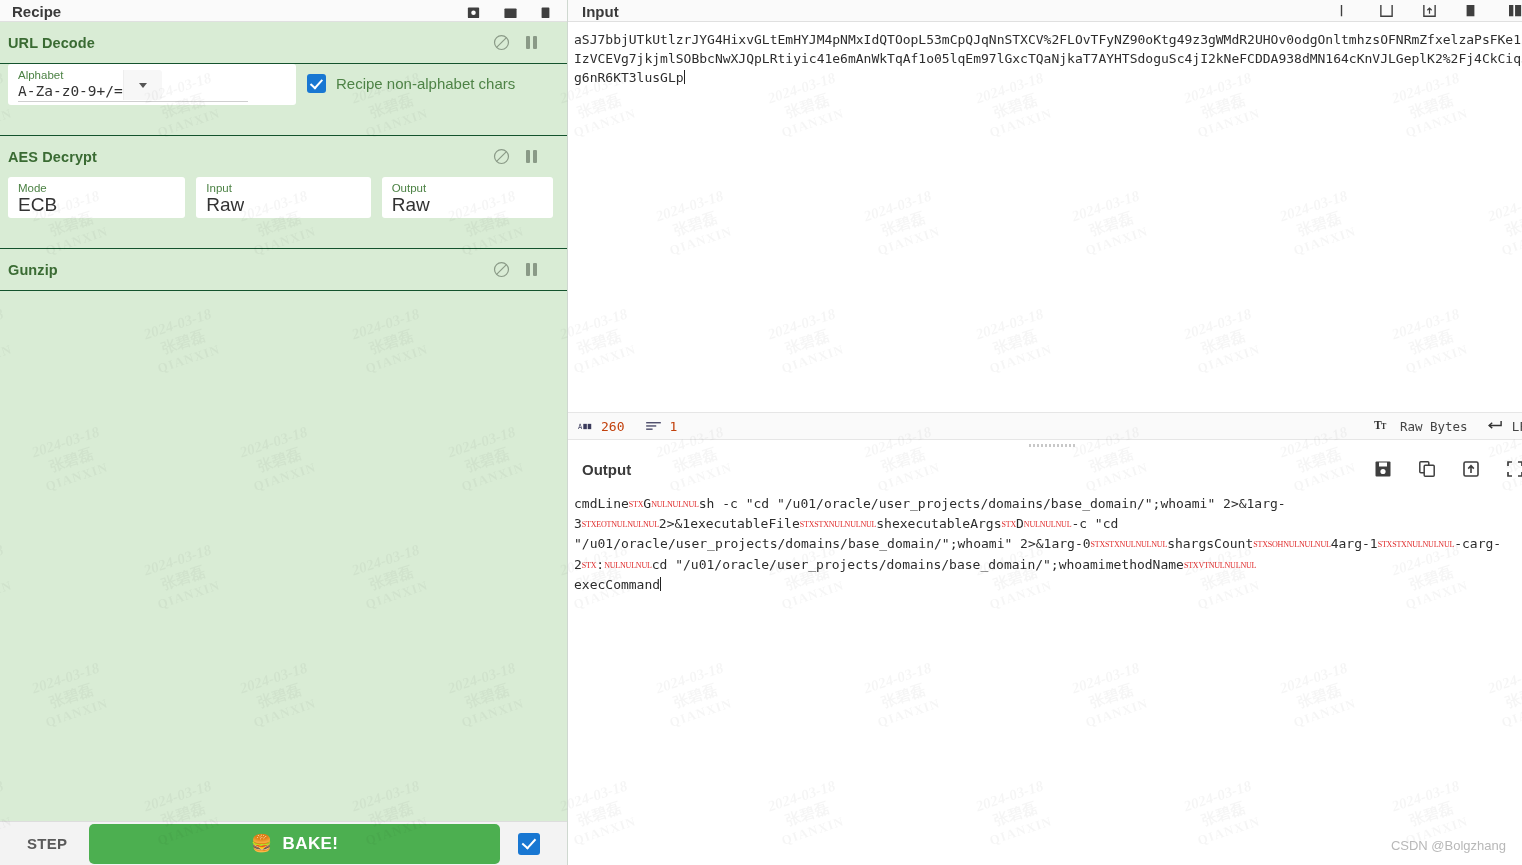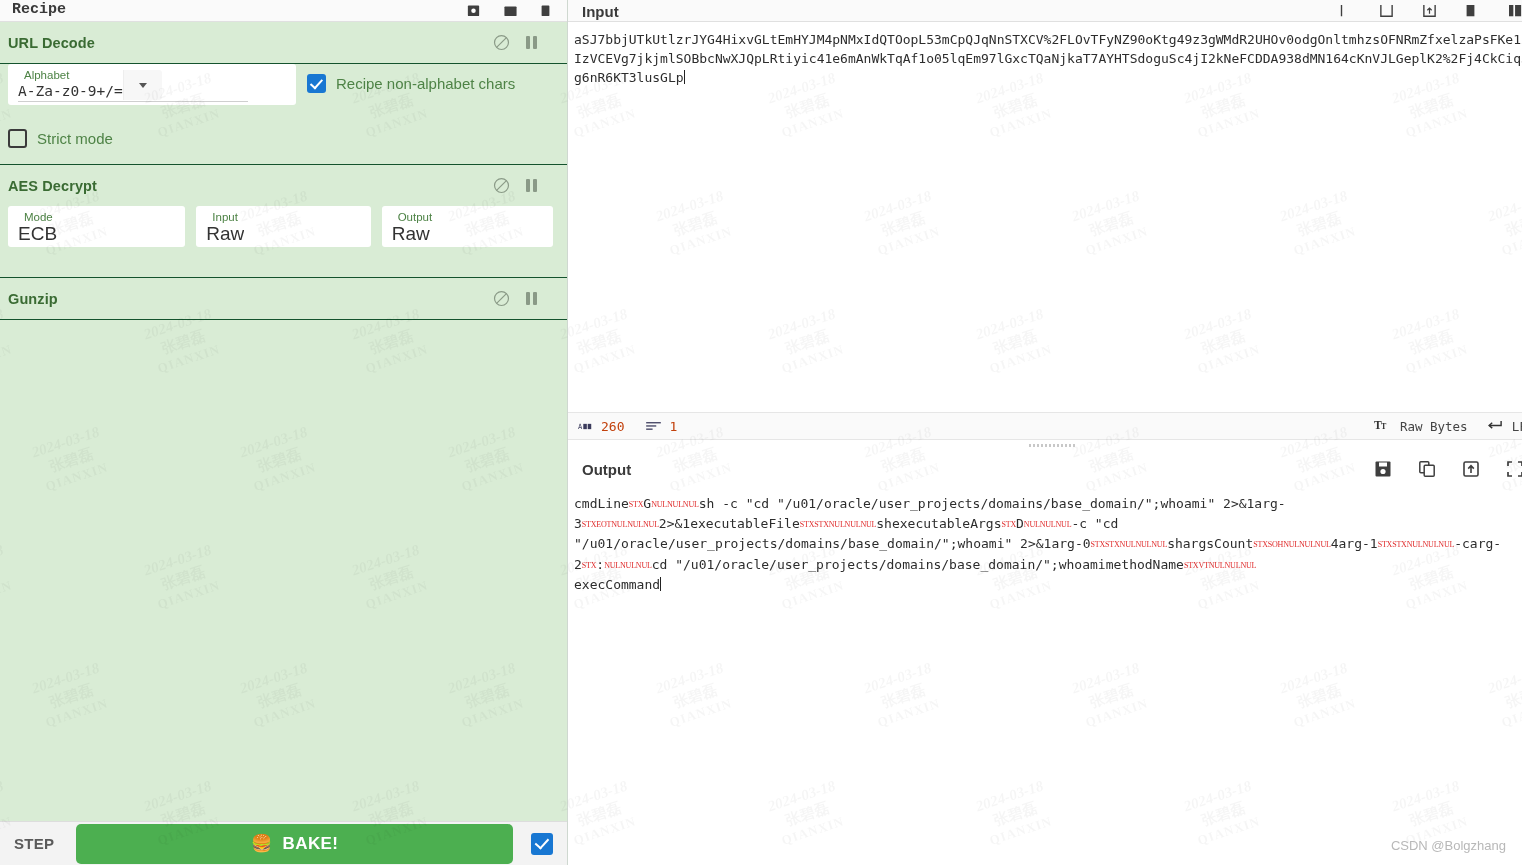--- a/index.html
+++ b/index.html
@@ -9,62 +9,62 @@
     font-family:"Liberation Sans", sans-serif;
     font-size:13px;color:#333;
   }
   .app{position:absolute;inset:0;display:flex;}
 
   
   .recipe-pane{width:568px;height:865px;position:relative;
     background:#d9ecd5;display:flex;flex-direction:column;
     border-right:1px solid #cfd8d0;box-sizing:border-box;}
   .pane-title-bar{height:22px;background:#fafafa;border-bottom:1px solid #e0e0e0;
-    display:flex;align-items:center;padding:0 12px 2px 12px;box-sizing:border-box;
-    position:relative;flex:none;font-family:Liberation Mono, monospace;}
+    display:flex;align-items:flex-end;padding:0 12px 2px 12px;box-sizing:border-box;
+    position:relative;flex:none;}
   .pane-title{font-size:15px;font-weight:bold;color:#3a3a3a;line-height:14px;}
   .pane-title-icons{margin-left:auto;display:flex;gap:22px;align-items:flex-end;padding-bottom:1px;}
   .ticon{width:15px;height:13px;display:block;overflow:hidden;}
   .ticon svg{display:block}
 
   .recipe-list{flex:1;overflow:hidden;position:relative;}
   .op{border-bottom:1px solid #14532d;position:relative;padding:0 0 0 0;}
   .op-head{display:flex;align-items:center;padding:12px 10px 12px 8px;}
   .op-name{font-size:14.5px;font-weight:bold;color:#3a6b33;letter-spacing:.1px;}
   .op-icons{margin-left:auto;display:flex;align-items:center;gap:16px;padding-right:20px;}
   .icon-disable{width:17px;height:17px;color:#8a9a87;}
   .icon-pause{display:flex;gap:3px;}
   .icon-pause i{display:block;width:4px;height:13px;background:#8a9a87;border-radius:1px;}
   .op-body{padding:0 14px 16px 8px;}
 
   .field-row{display:flex;gap:11px;margin-bottom:14px;align-items:flex-start;}
   .field{background:#fff;border-radius:3px;position:relative;
     padding:6px 8px 5px 10px;box-sizing:border-box;display:flex;align-items:flex-end;}
-  .field .lbl{position:absolute;top:5px;left:16px;font-size:11.5px;color:#4c8244;}
+  .field .lbl{position:absolute;top:5px;left:10px;font-size:11.5px;color:#4c8244;}
   .field .val{font-family:"DejaVu Sans Mono", monospace;font-size:14.5px;color:#333;
     margin-top:14px;line-height:17px;white-space:nowrap;overflow:hidden;}
   .field.plain .val{font-family:"Liberation Sans",sans-serif;font-size:19px;}
   .field .suffix{margin-left:auto;font-size:14px;color:#333;display:flex;align-items:center;
     gap:4px;margin-top:14px;white-space:nowrap;}
   .caret{width:0;height:0;border-left:4px solid transparent;border-right:4px solid transparent;
     border-top:5px solid #555;display:inline-block;}
   .field-underline{position:absolute;left:10px;right:10px;bottom:3px;height:1px;background:#cfcfcf;}
   .dropdown-btn{width:38px;background:#f7f7f7;border-left:1px solid #eee;border-radius:0 3px 3px 0;
     display:flex;align-items:center;justify-content:center;align-self:stretch;}
 
   .cb-row{display:flex;align-items:center;gap:10px;}
   .cb{width:19px;height:19px;border-radius:3px;flex:none;box-sizing:border-box;}
   .cb.on{background:#1877d2;display:flex;align-items:center;justify-content:center;}
   .cb.on:after{content:"";width:5px;height:10px;border:solid #fff;border-width:0 2px 2px 0;
     transform:rotate(42deg) translate(-1px,-1px);}
   .cb.off{border:2px solid #3b3b3b;background:transparent;}
   .cb-label{font-size:15px;color:#4e8346;}
 
   .bake-bar{height:44px;flex:none;background:#f3f3f3;border-top:1px solid #ddd;
-    display:flex;align-items:center;padding:0 14px;gap:12px;box-sizing:border-box;position:relative;}
+    display:flex;align-items:center;padding:0 27px;gap:12px;box-sizing:border-box;position:relative;}
   .step-btn{font-size:15px;font-weight:bold;color:#5a5a5a;letter-spacing:.3px;}
   .bake-btn{flex:1;height:40px;background:#4caf50;border-radius:5px;display:flex;
     align-items:center;justify-content:center;gap:10px;color:#fff;font-size:17px;font-weight:bold;
     letter-spacing:.4px;margin-left:10px;}
   .hat{font-size:17px;}
   .autobake{width:22px;height:22px;background:#1877d2;border-radius:3px;display:flex;
     align-items:center;justify-content:center;flex:none;margin-left:6px;}
   .autobake:after{content:"";width:6px;height:11px;border:solid #fff;border-width:0 2px 2px 0;
     transform:rotate(42deg) translate(-1px,-1px);}
 
@@ -166,24 +166,20 @@
               <span class="val">A-Za-z0-9+/=</span>
               <span class="field-underline" style="right:48px;"></span>
               <span class="dropdown-btn">
                   <i class="caret"></i>
                 </span>
             </div>
             <div class="cb-row" style="margin-top:10px;">
               <span class="cb on"></span>
               <span class="cb-label">Recipe non-alphabet chars</span>
             </div>
-          </div>
-          <div class="cb-row" style="margin-top:24px;margin-left:0;">
-            <span class="cb off"></span>
-            <span class="cb-label">Strict mode</span>
           </div>
         </div>
       </div>
 
       <div class="op">
         <div class="op-head">
           <span class="op-name">AES Decrypt</span>
           <span class="op-icons">
             <span class="icon-disable"><svg width="17" height="17" viewBox="0 0 20 20">
                   <circle cx="10" cy="10" r="8.2" fill="none" stroke="#8a9a87" stroke-width="1.4"></circle>

